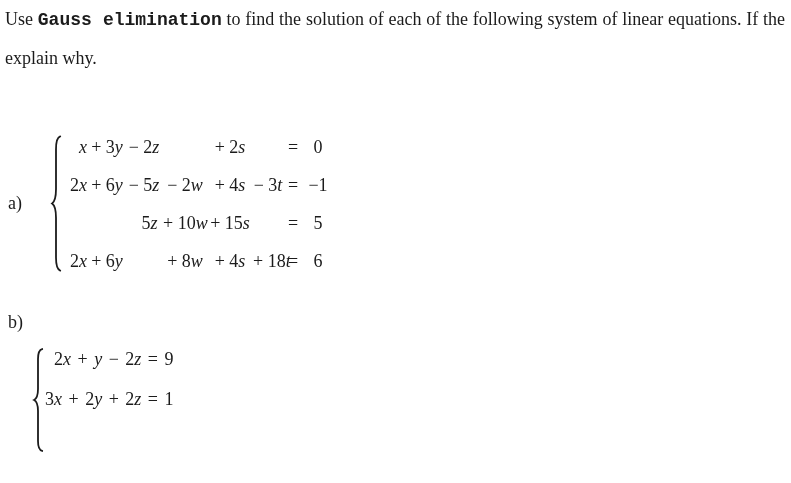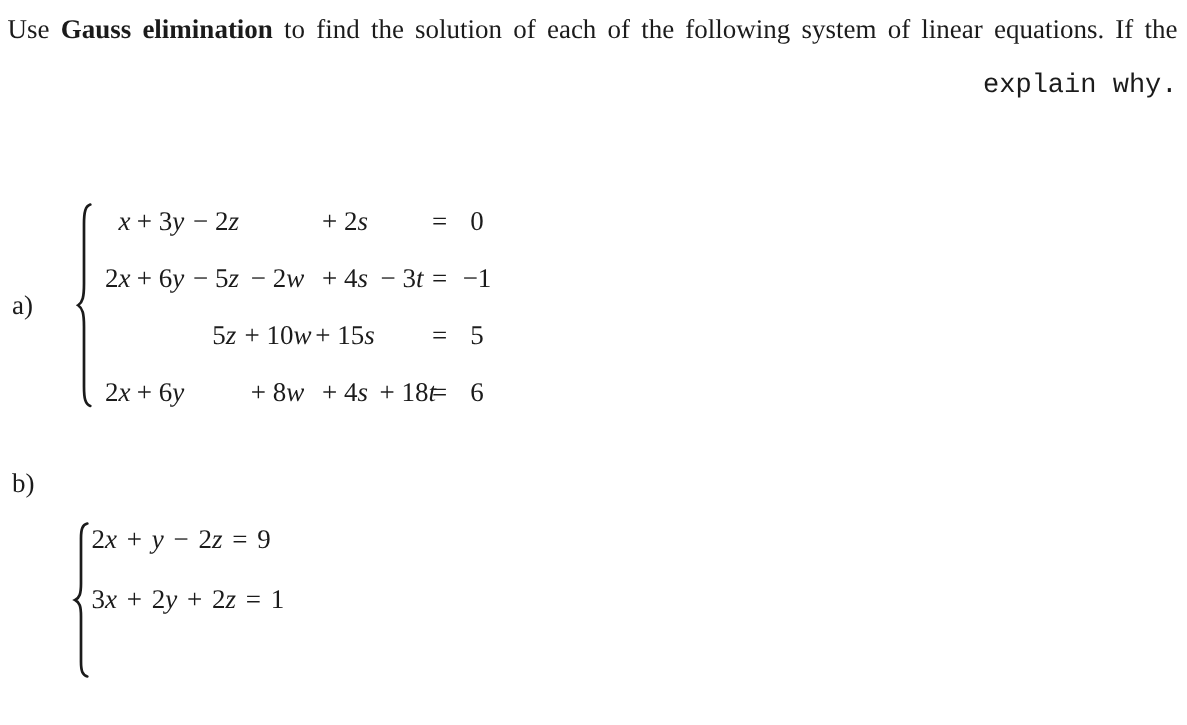--- a/index.html
+++ b/index.html
@@ -5,32 +5,32 @@
   html,body { margin:0; padding:0; background:#ffffff; }
   .page {
     position:relative; width:791px; height:483px; overflow:hidden;
     background:#ffffff; color:#1b1b1b;
     font-family:"Liberation Serif","DejaVu Serif",serif;
   }
   
   .intro { position:absolute; left:0; top:0; width:780px; padding:0 6px 0 5px;
            font-size:18px; line-height:38px; }
   .jline { text-align:justify; text-align-last:justify; }
-  .lline { text-align:right;font-family:Liberation Mono, monospace; }
-  .b { font-weight:bold; }
+  .lline { text-align:left; }
+  .b { font-weight:bold;font-family:Liberation Mono, monospace; }
 
   
   .syslabel { position:absolute; font-size:18px; }
   #labelA { left:8px; top:193px; }
   #labelB { left:8px; top:312px; }
 
   
   .system { position:absolute; font-size:18px; }
   #sysA { left:50px; top:128px; }
-  #sysB { left:48px; top:339px; }
+  #sysB { left:32px; top:339px;text-align:right; }
   .brace { position:absolute; left:0; }
   #sysA .brace { top:7px; width:12px; height:137px; }
   #sysB .brace { top:9px; width:12px; height:104px; }
 
   
   .eqgrid { display:grid; margin-left:13px;
             grid-template-columns:24px 36px 34px 44px 42px 30px 16px 30px;
             grid-auto-rows:38px; column-gap:2px; }
   .eqrow { display:contents; }
   .cell { line-height:38px; white-space:pre; text-align:center; }

